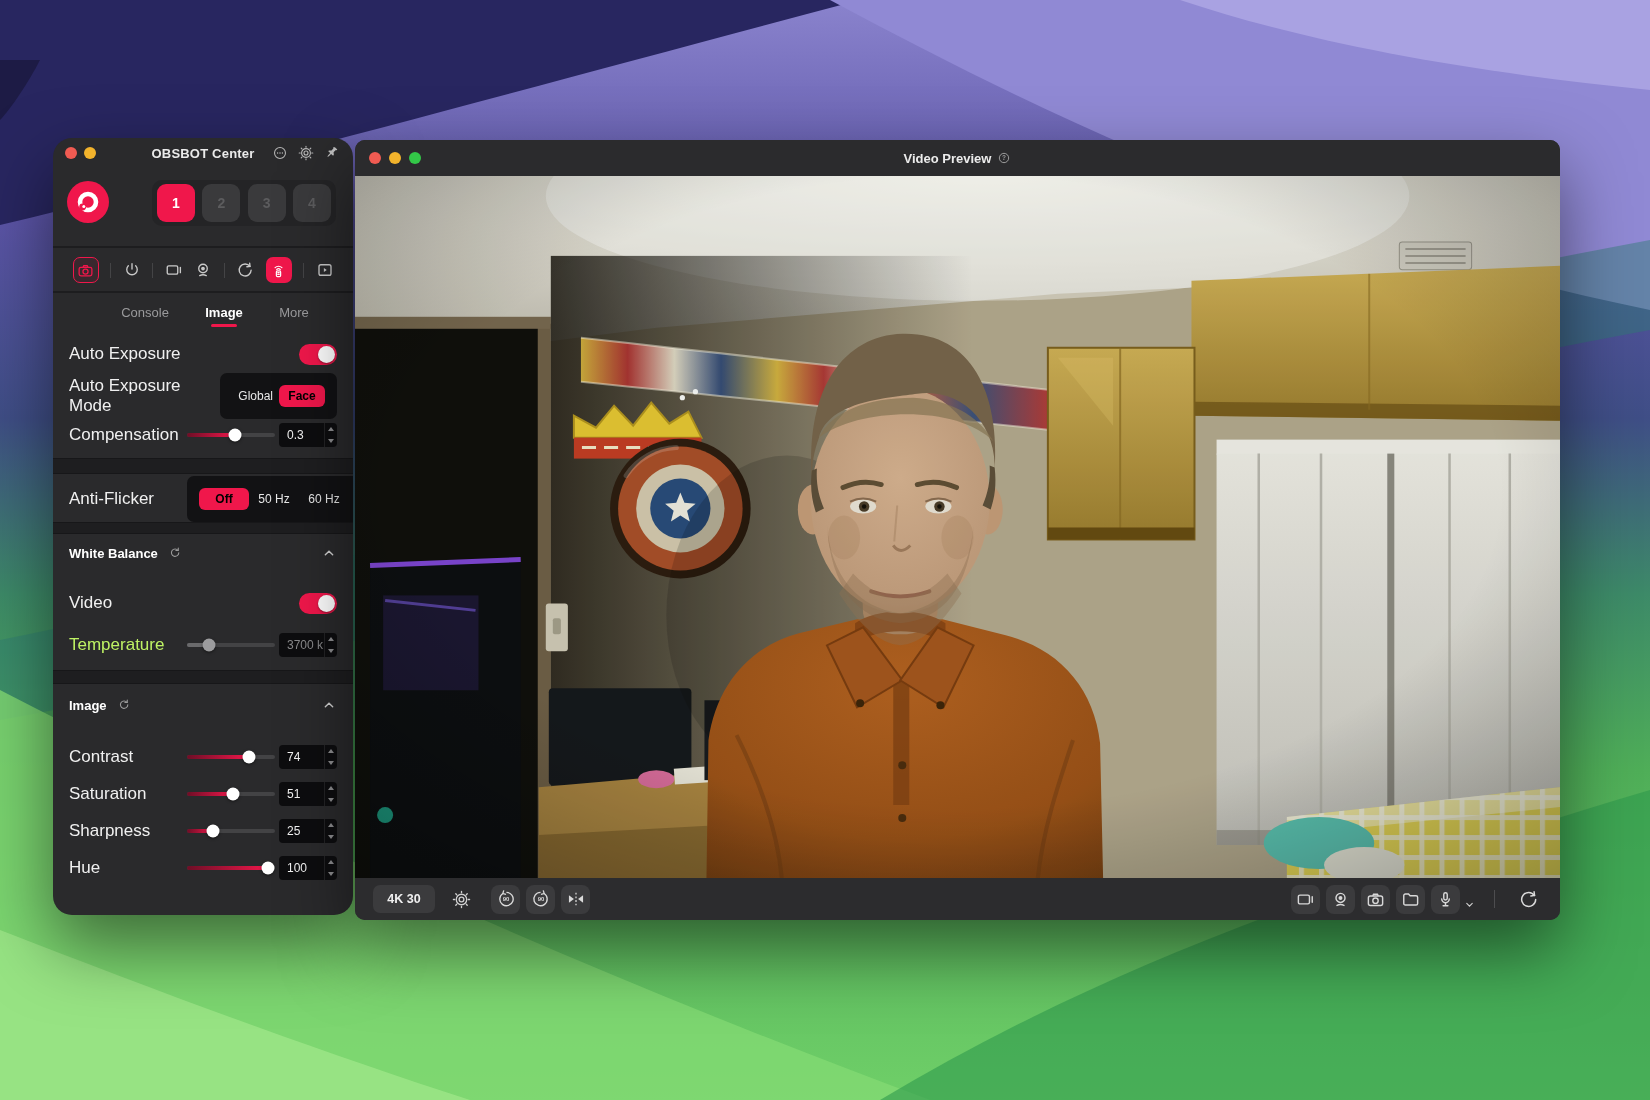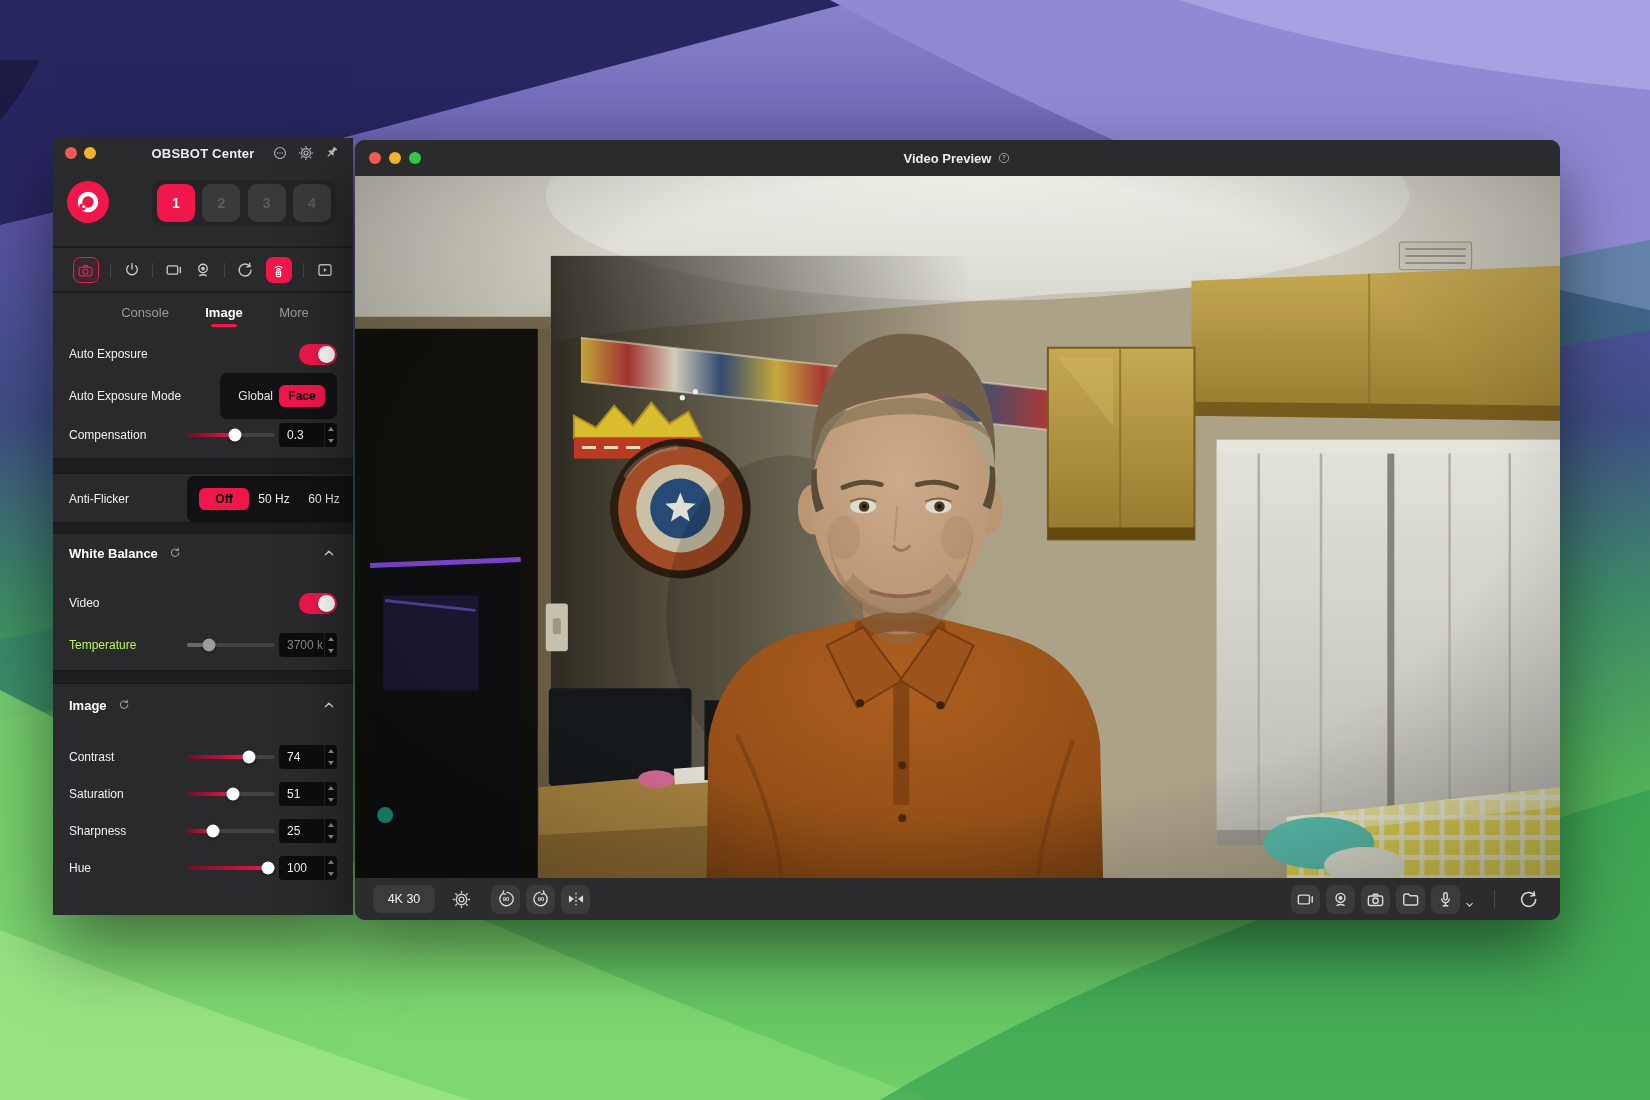--- a/index.html
+++ b/index.html
@@ -1,21 +1,21 @@
 <!DOCTYPE html>
 <html><head>
 <meta charset="utf-8">
 <style>
   html,body{margin:0;padding:0;background:#333;}
   *{box-sizing:border-box;font-family:"Liberation Sans","DejaVu Sans",sans-serif;}
   #stage{position:relative;width:1650px;height:1100px;overflow:hidden;}
   #wallpaper{position:absolute;inset:0;}
 
   
-  .win{position:absolute;border-radius:0;overflow:hidden;box-shadow:0 30px 70px rgba(0,0,0,.5);}
+  .win{position:absolute;border-radius:19px;overflow:hidden;box-shadow:0 30px 70px rgba(0,0,0,.5);}
   .tl{width:12px;height:12px;border-radius:50%;display:inline-block;}
   .tl.red{background:#f05b52;}
   .tl.yellow{background:#f2b32c;}
   .tl.green{background:#33c748;}
   .icon{display:inline-flex;align-items:center;justify-content:center;}
   svg{display:block;}
 
   
   #obsbot{left:53px;top:138px;width:300px;height:777px;background:#2a2a2c;}
   #ob-titlebar{position:absolute;left:0;top:0;right:0;height:30px;display:flex;align-items:center;padding:0 12px;}
@@ -35,21 +35,21 @@
   .tb-btn{width:26px;height:26px;border-radius:7px;display:flex;align-items:center;justify-content:center;}
   .tb-btn.outlined{border:1.5px solid #f0174b;background:rgba(240,23,75,.08);}
   .tb-btn.filled{background:#f0174b;}
 
   #ob-tabs{position:absolute;left:16px;top:154px;right:0;height:40px;display:flex;align-items:center;justify-content:space-around;padding:0 26px;margin-left:8px;}
   .tab{font-size:13px;color:#9a9a9c;position:relative;padding:8px 2px;}
   .tab.active{color:#fff;font-weight:bold;}
   .tab.active::after{content:"";position:absolute;left:50%;transform:translateX(-50%);bottom:1px;width:26px;height:3px;border-radius:2px;background:#f0174b;}
 
   .row{position:absolute;left:0;right:0;display:flex;align-items:center;padding:0 16px;}
-  .row .lbl{font-size:12px;color:#f0f0f0;width:118px;flex:none;}
+  .row .lbl{font-size:17px;color:#f0f0f0;width:118px;flex:none;}
   .row .lbl.dim{color:#bef264;}
   .toggle{margin-left:auto;width:38px;height:21px;border-radius:11px;background:#f0174b;position:relative;flex:none;}
   .toggle .knob{position:absolute;top:2px;right:2px;width:17px;height:17px;border-radius:50%;background:#fff;box-shadow:0 1px 2px rgba(0,0,0,.4);}
   .seg{margin-left:auto;background:#121214;border-radius:7px;display:flex;padding:12px;}
   .seg .opt{min-width:46px;height:22px;display:flex;align-items:center;justify-content:center;font-size:12px;color:#e8e8e8;border-radius:6px;padding:0 6px;}
   .seg .opt.sel{background:#f0174b;color:#000000;font-weight:bold;}
   .track{position:relative;width:88px;height:4px;border-radius:2px;background:#434345;flex:none;}
   .track .fill{position:absolute;left:0;top:0;bottom:0;border-radius:2px;background:linear-gradient(90deg,#6e0e26,#f0174b);}
   .track .thumb{position:absolute;top:50%;transform:translate(-50%,-50%);width:13px;height:13px;border-radius:50%;background:#fff;box-shadow:0 1px 3px rgba(0,0,0,.5);}
   .track.disabled .fill{background:#6a6a6c;}
@@ -68,21 +68,21 @@
   .sect-head .chev{margin-left:auto;}
 
   
   #preview{left:355px;top:140px;width:1205px;height:780px;background:#2b2b2d;border-radius:10px;}
   #pv-titlebar{position:relative;height:36px;background:#2b2b2d;display:flex;align-items:center;padding:0 14px;}
   #pv-titlebar .lights{display:flex;gap:8px;z-index:2;}
   #pv-title{position:absolute;left:0;right:0;display:flex;align-items:center;justify-content:center;gap:6px;color:#ececec;font-size:13px;font-weight:bold;}
   #pv-video{position:relative;height:702px;background:#101010;overflow:hidden;}
   #pv-video > svg{position:absolute;inset:0;width:100%;height:100%;}
   #pv-bottombar{position:relative;height:42px;background:#2c2c2e;display:flex;align-items:center;padding:0 18px;gap:6px;}
-  .res-btn{height:28px;min-width:62px;background:#3b3b3d;border-radius:7px;display:flex;align-items:center;justify-content:center;color:#f0f0f0;font-size:12.5px;font-weight:normal;padding:0 10px;}
+  .res-btn{height:28px;min-width:62px;background:#3b3b3d;border-radius:7px;display:flex;align-items:center;justify-content:center;color:#f0f0f0;font-size:12.5px;font-weight:bold;padding:0 10px;}
   .bar-icon{width:28px;height:28px;display:flex;align-items:center;justify-content:center;}
   .bar-btn{width:29px;height:29px;background:#3b3b3d;border-radius:8px;display:flex;align-items:center;justify-content:center;}
   .bar-spacer{flex:1;}
   .bar-div{width:1px;height:18px;background:#4d4d4f;margin:0 13px;}
   .chev-dn{margin-left:-2px;margin-top:10px;}
 </style>
 </head>
 <body>
 
 <div id="stage">

